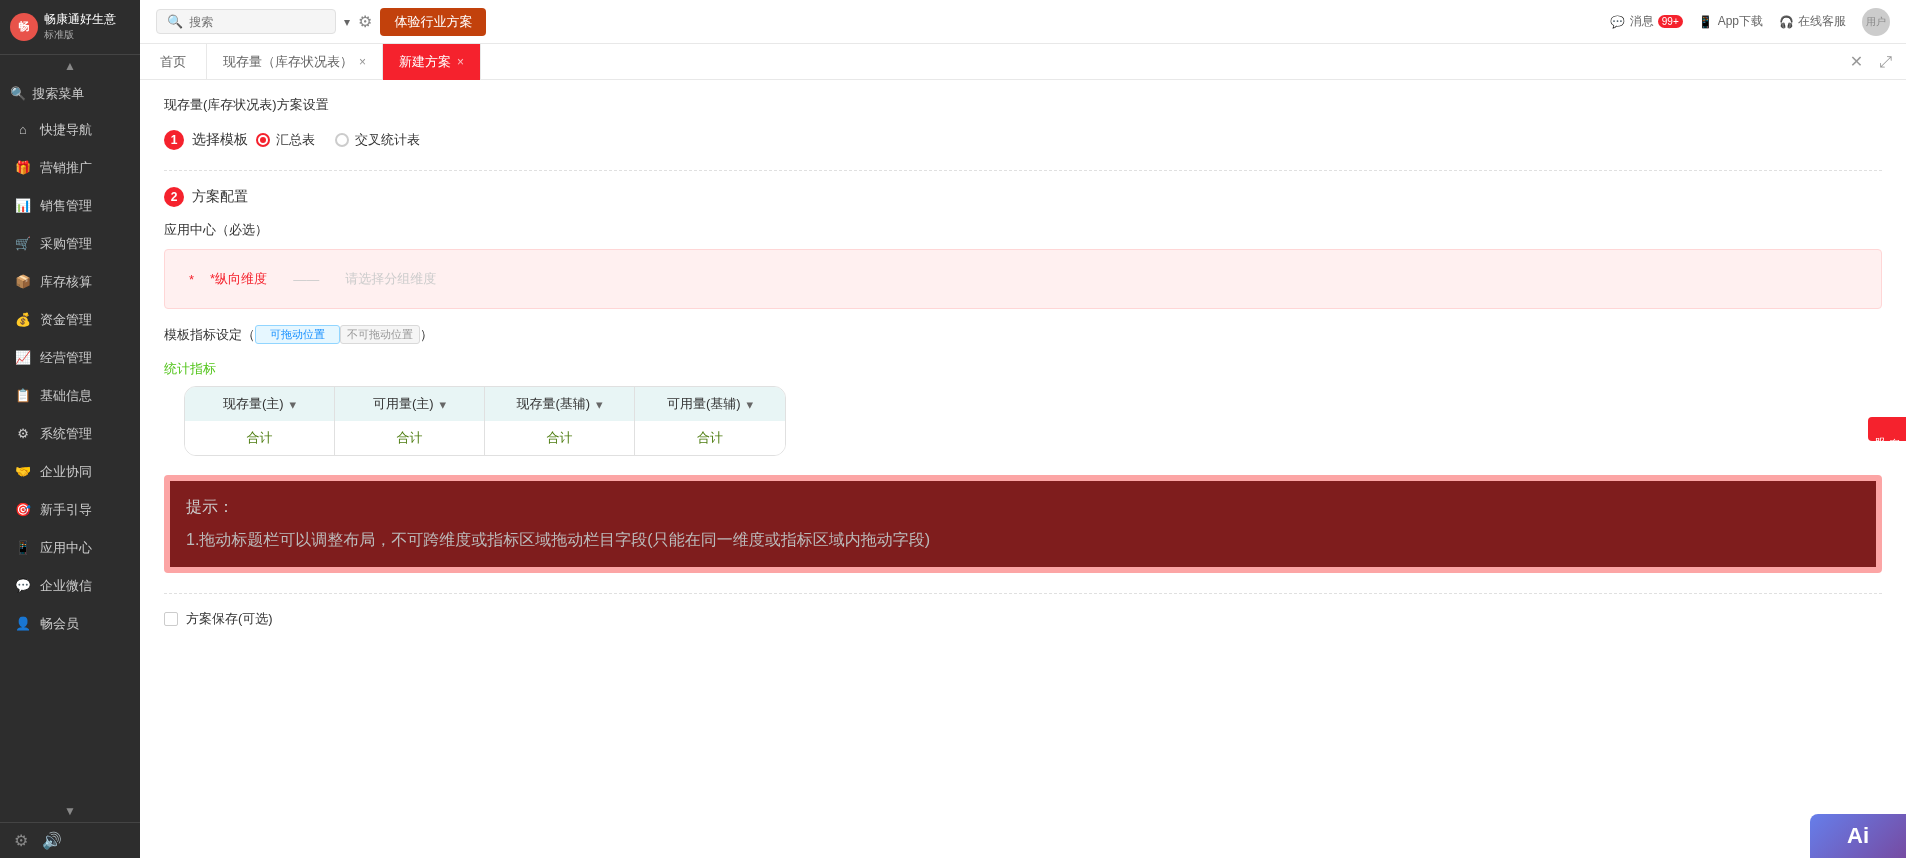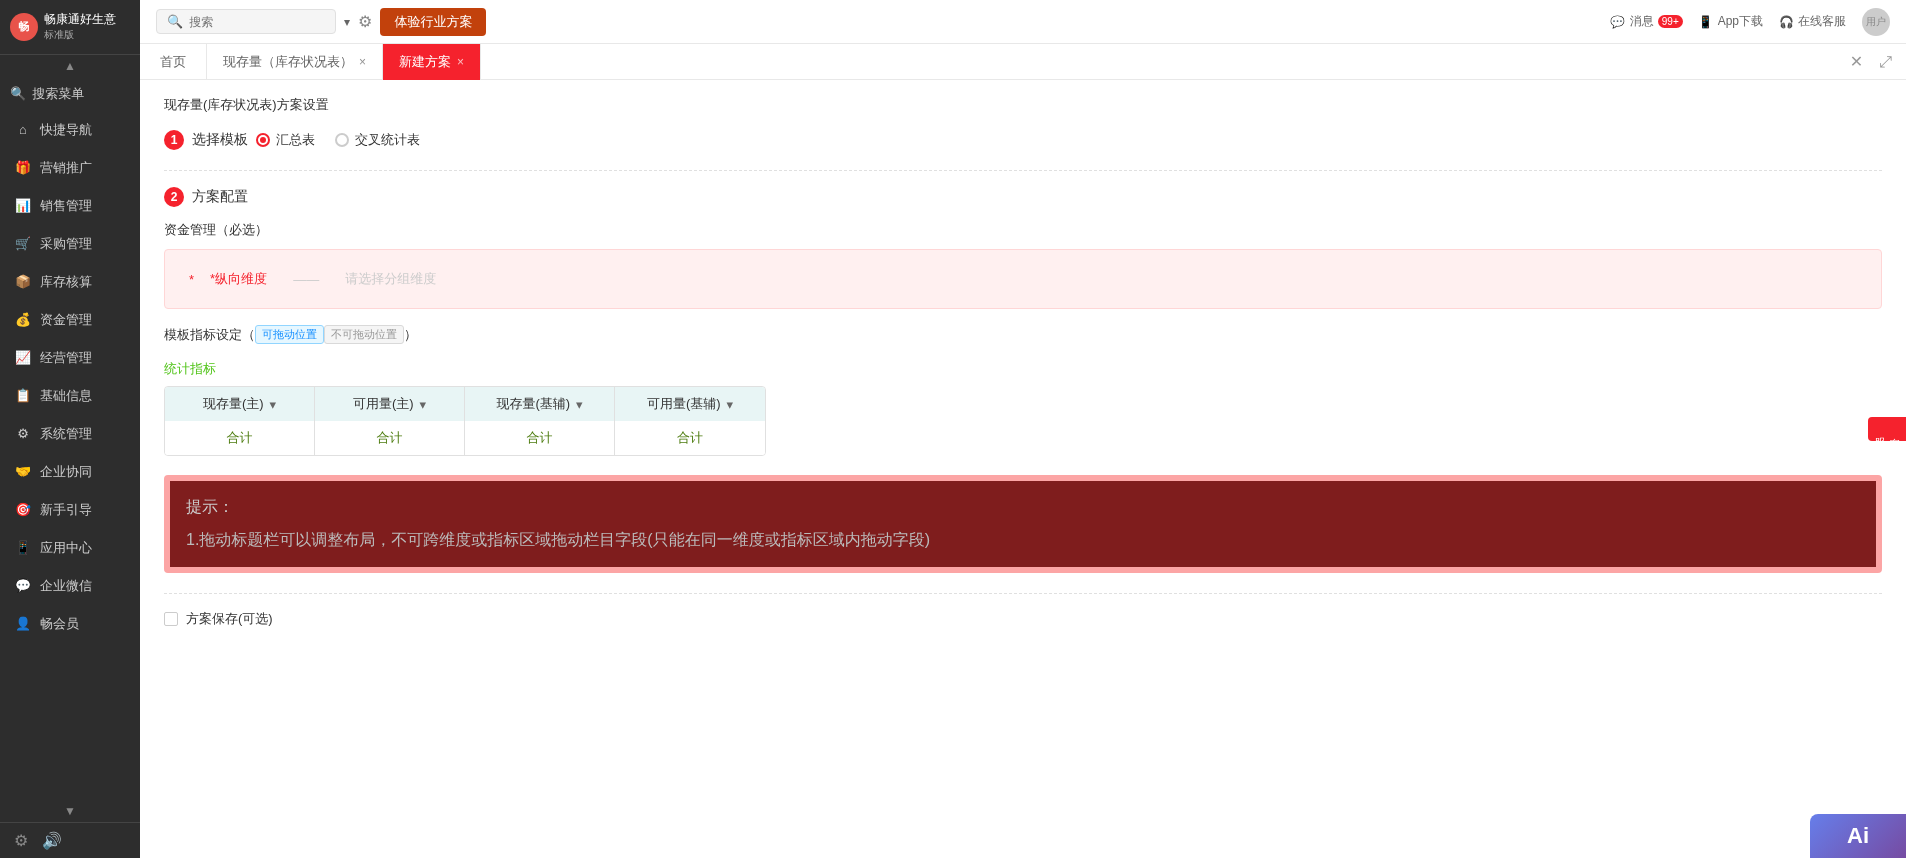--- a/index.html
+++ b/index.html
@@ -286,21 +286,21 @@
       align-items: center;
       font-size: 13px;
       color: #333;
       margin-bottom: 10px;
     }
     .tag-blue {
       background: #e6f7ff;
       color: #1890ff;
       border: 1px solid #91d5ff;
       border-radius: 3px;
-      padding: 1px 6px;
+      padding: 1px 14px;
       font-size: 11px;
     }
     .tag-gray {
       background: #f5f5f5;
       color: #999;
       border: 1px solid #d9d9d9;
       border-radius: 3px;
       padding: 1px 6px;
       font-size: 11px;
     }
@@ -308,24 +308,25 @@
     
     .stats-indicator-title {
       color: #52c41a;
       font-size: 13px;
       margin-bottom: 8px;
     }
 
     
     .indicator-table {
       border: 1px solid #e0e0e0;
-      border-radius: 4px;
+      border-radius: 12px;
       overflow: hidden;
       display: inline-block;
       min-width: 600px;
+      margin-left: 20px;
     }
     .indicator-table-header {
       display: flex;
       background: #e8f5f5;
     }
     .indicator-table-body {
       display: flex;
       background: #fff;
     }
     .indicator-col {
@@ -597,21 +598,21 @@
 
       <hr class="divider">
 
       <div class="step-block">
         <div class="step-header">
           <div class="step-number">2</div>
           <span class="step-label">方案配置</span>
         </div>
 
         
-        <div class="section-label">资金管理（必选）</div>
+        <div class="section-label">应用中心（必选）</div>
 
         <div class="pink-area">
           <span class="required-star">*</span>
           <span class="dimension-label">*纵向维度</span>
           <span class="dimension-dash">——</span>
           <span class="dimension-placeholder">请选择分组维度</span>
         </div>
 
         
         <div class="indicator-settings">

